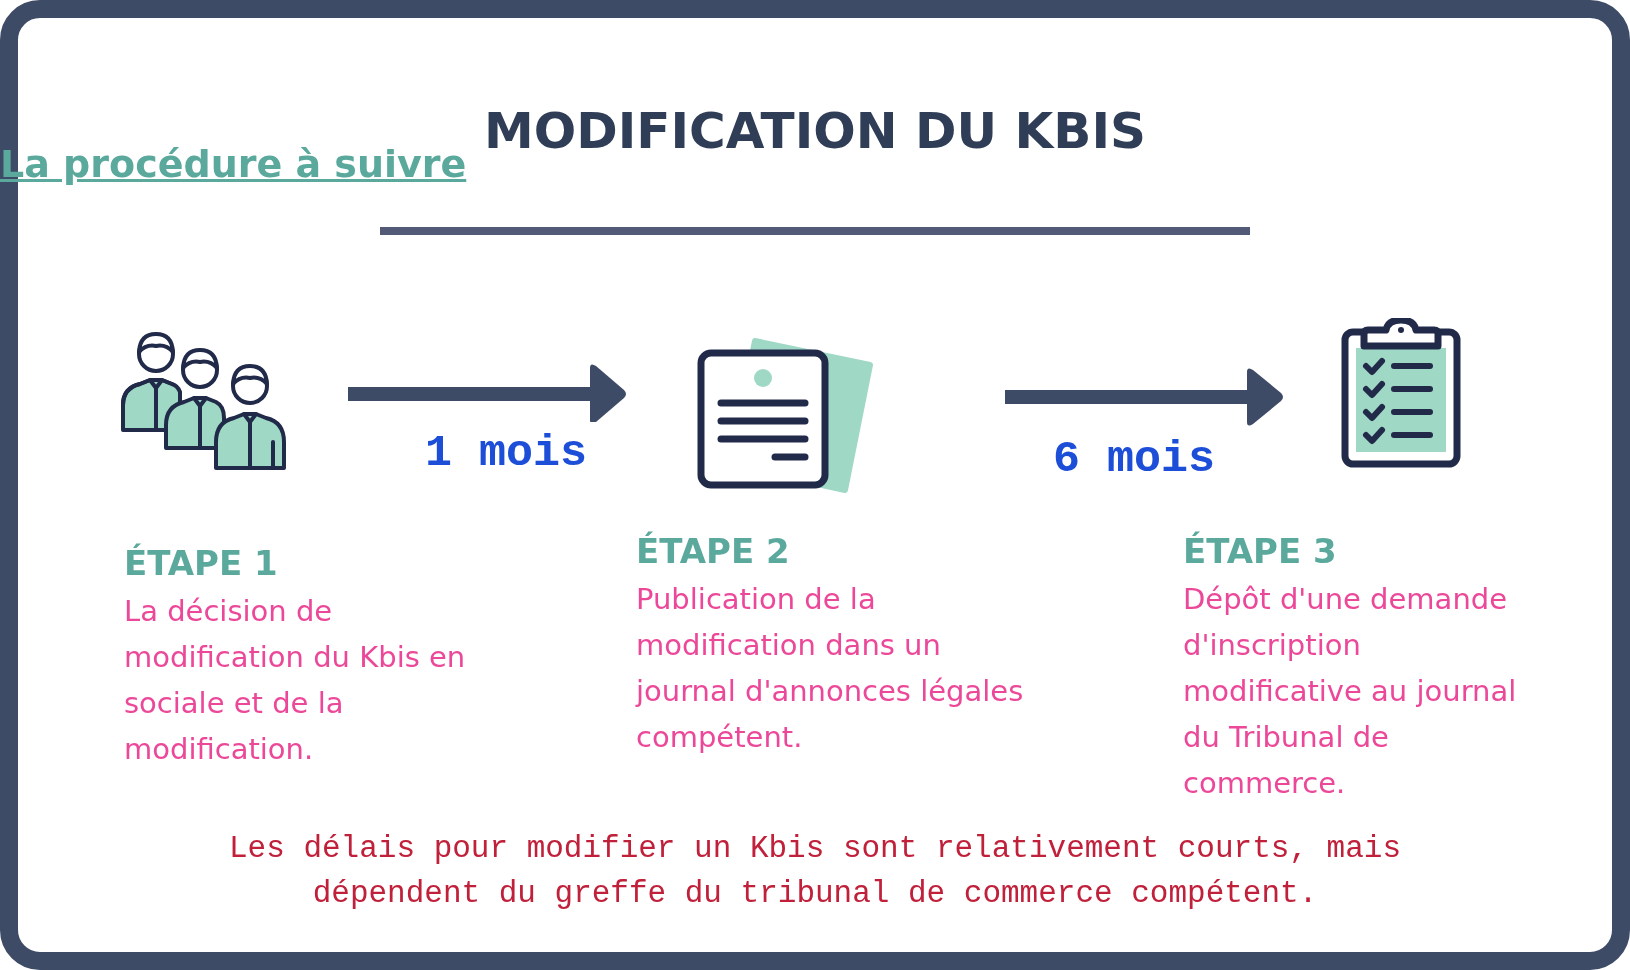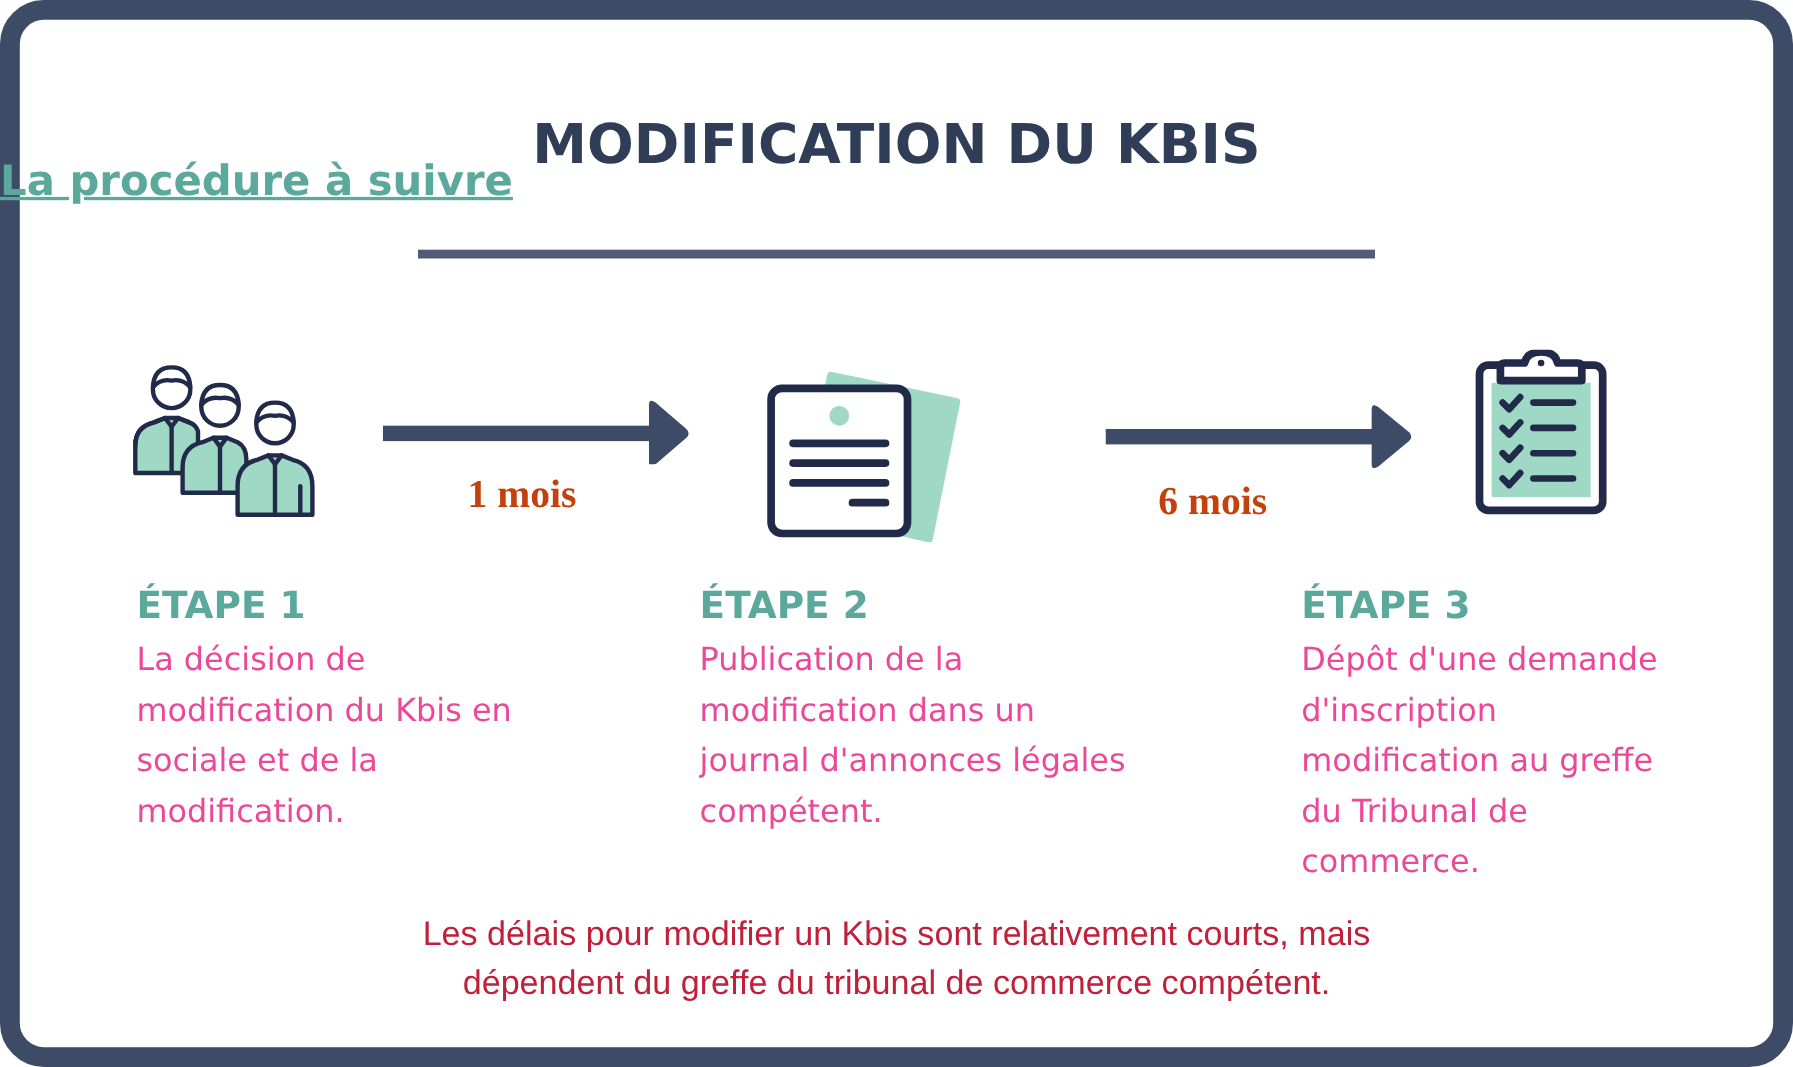--- a/index.html
+++ b/index.html
@@ -59,24 +59,24 @@
       background: #525a78;
     }
     .icon {
       position: absolute;
     }
     .arrow {
       position: absolute;
     }
     .duration {
       position: absolute;
-      font-family: Liberation Serif, serif;
-      font-weight: bold;
-      font-size: 36px;
-      color: #c2410c;
+      font-family: Liberation Mono, monospace;
+      font-weight: bold;
+      font-size: 45px;
+      color: #1d4ed8;
       white-space: nowrap;
     }
     .step {
       position: absolute;
       top: 528px;
     }
     .step-label {
       font-family: "DejaVu Sans", sans-serif;
       font-weight: bold;
       font-size: 34px;
@@ -91,21 +91,21 @@
       color: #ec4899;
       line-height: 46px;
       white-space: nowrap;
     }
     .note {
       position: absolute;
       left: 0;
       width: 1630px;
       top: 826px;
       text-align: center;
-      font-family: Liberation Sans, sans-serif;
+      font-family: Liberation Mono, monospace;
       font-size: 31px;
       color: #c0203a;
       line-height: 45px;
     }
   </style>
 </head>
 <body>
 
 <div class="frame"></div>
 
@@ -177,41 +177,41 @@
       <path d="M26 71 L32 77 L42 66"></path>
       <line x1="54" y1="71" x2="90" y2="71"></line>
       <path d="M26 94 L32 100 L42 89"></path>
       <line x1="54" y1="94" x2="90" y2="94"></line>
       <path d="M26 117 L32 123 L42 112"></path>
       <line x1="54" y1="117" x2="90" y2="117"></line>
     </g>
   </svg>
 </div>
 
-<div class="step" style="left:124px;">
+<div class="step" style="left:124px;margin-top:12px;">
   <div class="step-label">ÉTAPE 1</div>
   <div class="step-line">La décision de</div>
   <div class="step-line">modification du Kbis en</div>
   <div class="step-line">sociale et de la</div>
   <div class="step-line">modification.</div>
 </div>
 
 <div class="step" style="left:614px;margin-left:22px;">
   <div class="step-label">ÉTAPE 2</div>
   <div class="step-line">Publication de la</div>
   <div class="step-line">modification dans un</div>
   <div class="step-line">journal d'annonces légales</div>
   <div class="step-line">compétent.</div>
 </div>
 
 <div class="step" style="left:1183px;">
   <div class="step-label">ÉTAPE 3</div>
   <div class="step-line">Dépôt d'une demande</div>
   <div class="step-line">d'inscription</div>
-  <div class="step-line">modification au greffe</div>
+  <div class="step-line">modificative au journal</div>
   <div class="step-line">du Tribunal de</div>
   <div class="step-line">commerce.</div>
 </div>
 
 <div class="note">
   <div>Les délais pour modifier un Kbis sont relativement courts, mais</div>
   <div>dépendent du greffe du tribunal de commerce compétent.</div>
 </div>
 
 </body></html>

